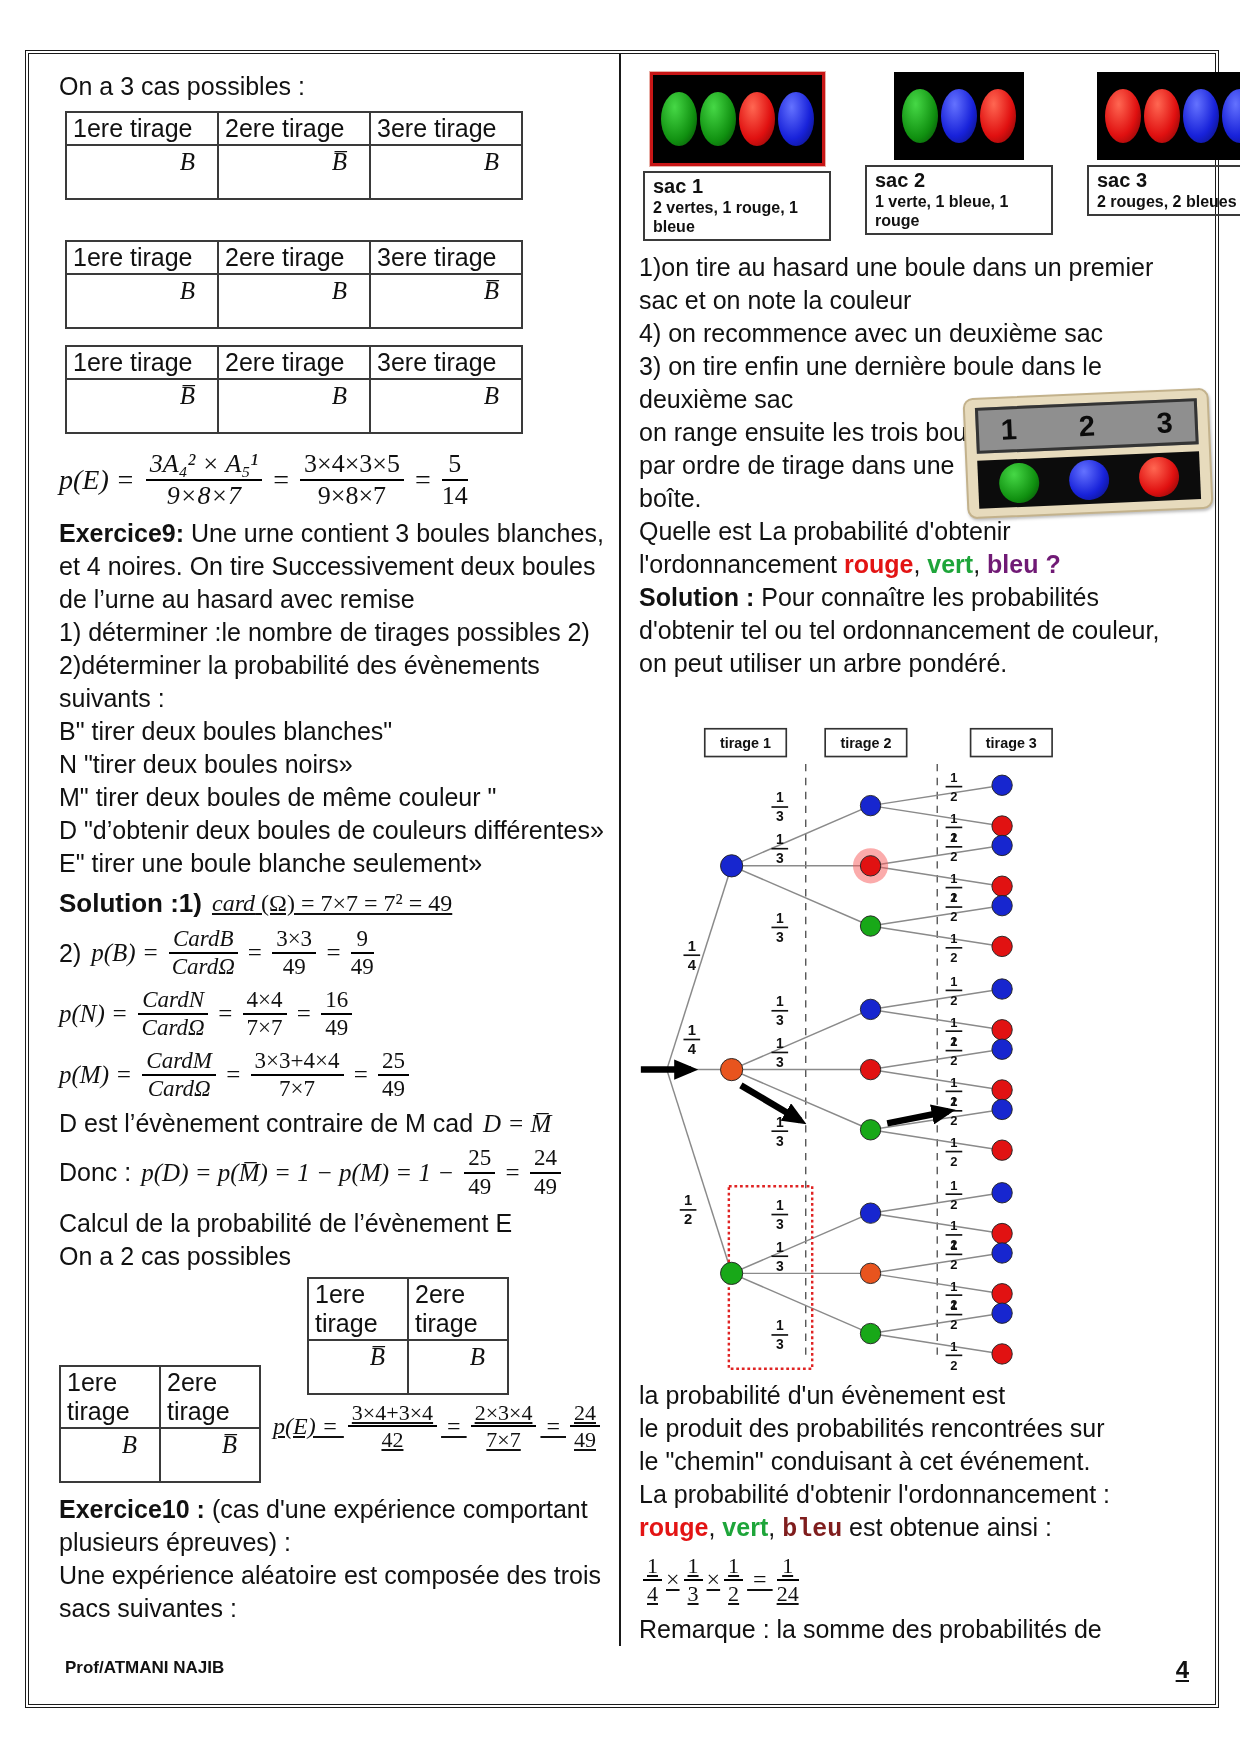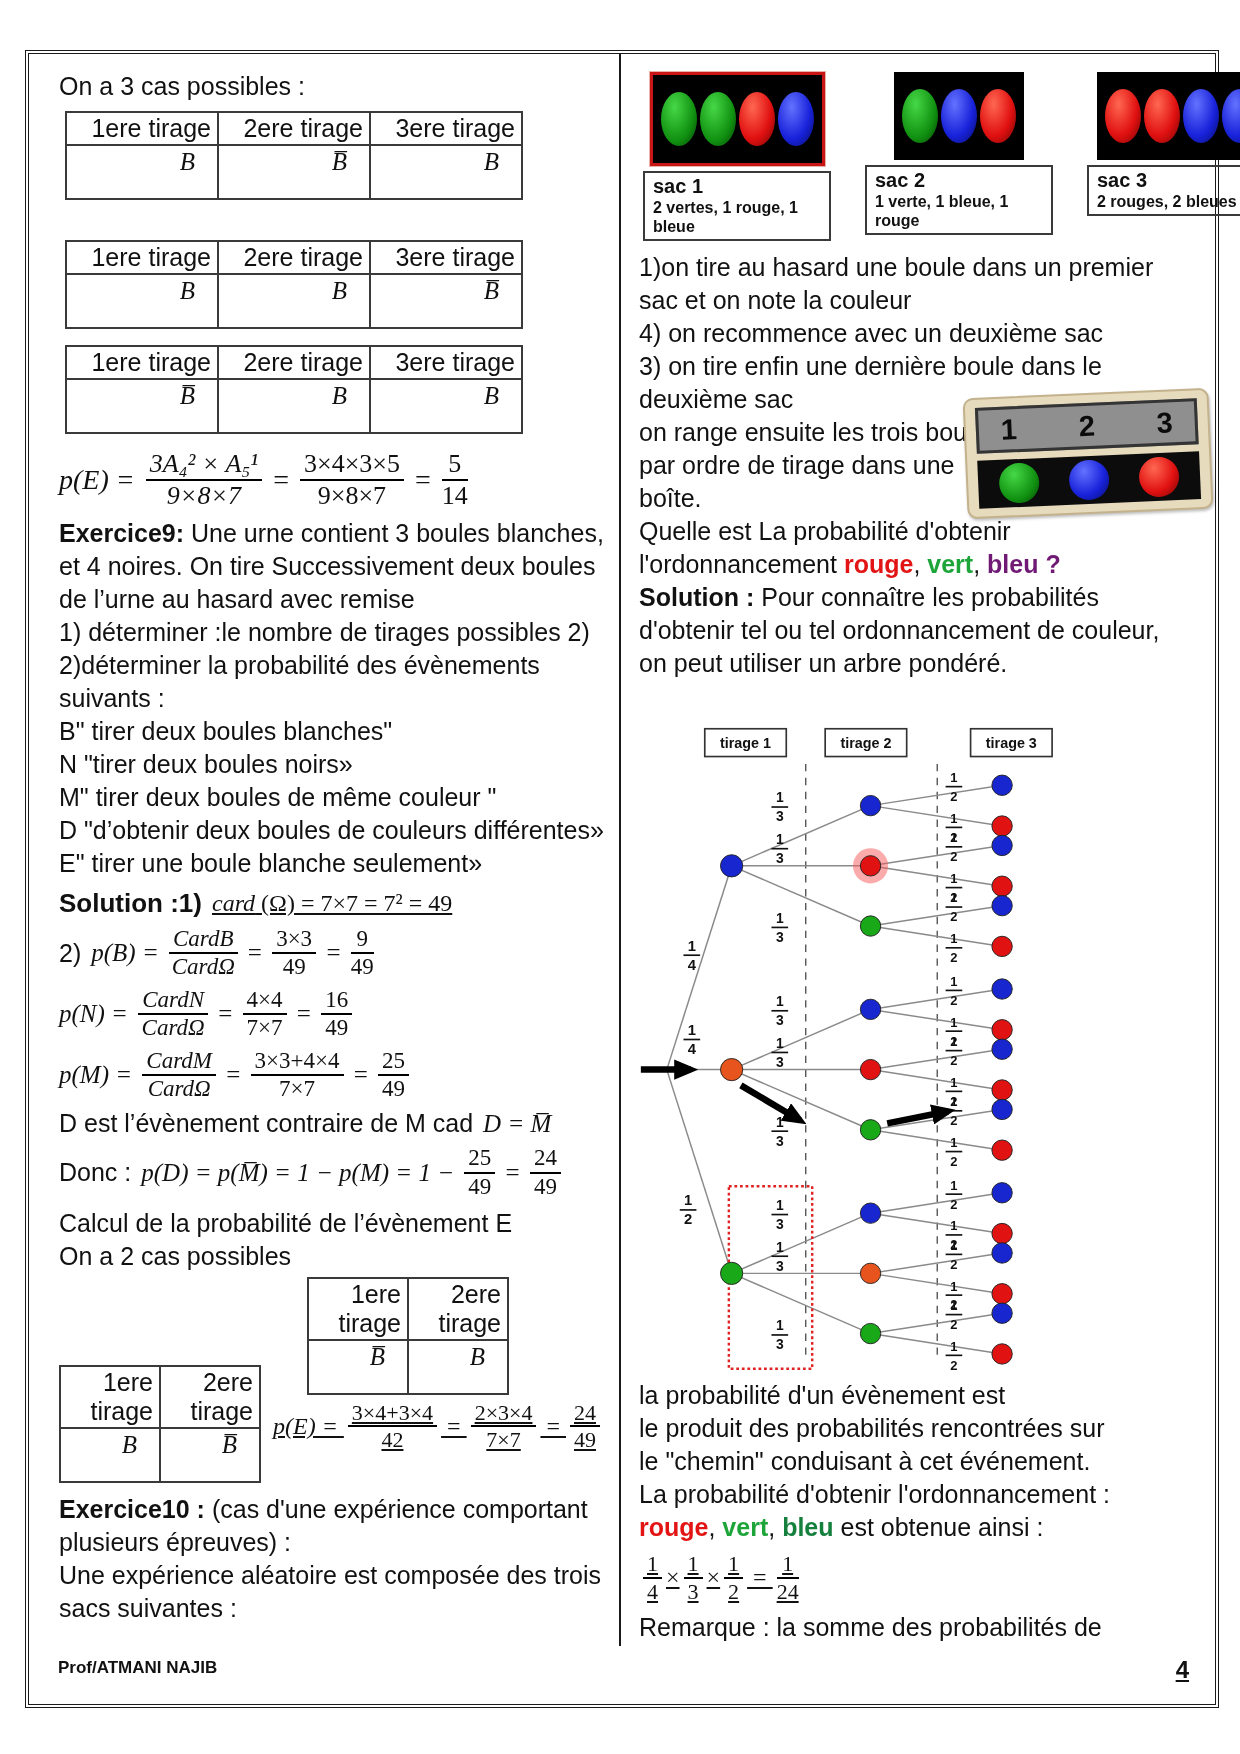--- a/index.html
+++ b/index.html
@@ -9,21 +9,21 @@
          border:4px double #1a1a1a;background:#fff;}
   .divider{position:absolute;left:590px;top:0;width:2px;height:1592px;background:#1a1a1a;}
   .col-left{position:absolute;left:30px;top:16px;width:556px;}
   .col-right{position:absolute;left:610px;top:12px;width:568px;}
   .line{font-size:25px;line-height:33px;white-space:nowrap;}
   .sp-top{margin-top:10px;}
   
   table{border-collapse:collapse;}
   .t3{margin:8px 0 16px 6px;}
   .t3 th,.t2 th{border:2px solid #3a3a3a;font-weight:normal;font-size:25px;
-      padding:1px 6px;text-align:right;}
+      padding:1px 6px;text-align:left;}
   .t3 th{width:138px;}
   .t3 td,.t2 td{border:2px solid #3a3a3a;font-family:"Liberation Serif","DejaVu Serif",serif;
       font-style:italic;font-size:25px;text-align:right;vertical-align:top;
       padding:2px 22px 22px 2px;}
   .t2 th{width:86px;}
   .tgap{height:16px;}
   
   .mrow{display:flex;align-items:center;margin:8px 0;}
   .mrow .prefix{font-size:25px;margin-right:10px;}
   .mrow .prefix.bold{font-weight:bold;font-size:26px;}
@@ -67,21 +67,21 @@
          box-shadow:1px 2px 3px rgba(0,0,0,0.25);}
   .boite-top{height:40px;background:#8f8f8f;border:3px solid #343434;
              display:flex;justify-content:space-between;align-items:center;
              padding:0 22px;font-weight:bold;font-size:29px;color:#0b0b0b;}
   .boite-bot{margin-top:7px;height:48px;background:#0c0c0c;display:flex;
              align-items:center;justify-content:space-around;padding:0 6px;}
   .boite-bot .ball{width:40px;height:40px;}
   
   .tree-wrap{margin-top:8px;}
   
-  .footer-author{position:absolute;left:29px;bottom:26px;font-weight:bold;font-size:17px;}
+  .footer-author{position:absolute;left:36px;bottom:26px;font-weight:bold;font-size:17px;}
   .footer-page{position:absolute;right:26px;bottom:20px;font-weight:bold;font-size:24px;
                text-decoration:underline;}
 </style>
 </head>
 <body>
 
 <div class="frame">
   <div class="divider"></div>
 
   <div class="col-left">
@@ -551,21 +551,21 @@
           <line x1="110" y1="429" x2="174" y2="467" stroke="#000" stroke-width="7" marker-end="url(#ah)"></line>
           <line x1="268" y1="470" x2="334" y2="457" stroke="#000" stroke-width="7" marker-end="url(#ah)"></line>
         </svg>
     </div>
 
     <div>
         <div class="line"> la probabilité d'un évènement est</div>
         <div class="line">le produit des probabilités rencontrées sur</div>
         <div class="line">le "chemin" conduisant à cet événement.</div>
         <div class="line">La probabilité d'obtenir l'ordonnancement :</div>
-        <div class="line"><span style="font-weight: bold; color: rgb(227, 20, 20);">rouge</span><span>, </span><span style="font-weight: bold; color: rgb(30, 165, 58);">vert</span><span>, </span><span style="font-weight: bold; color: #15803d;">bleu</span><span> est obtenue ainsi :</span></div>
+        <div class="line"><span style="font-weight: bold; color: rgb(227, 20, 20);">rouge</span><span>, </span><span style="font-weight: bold; color: rgb(30, 165, 58);">vert</span><span>, </span><span style="font-weight: bold; color: #7f1d1d; font-family: Liberation Mono, monospace;">bleu</span><span> est obtenue ainsi :</span></div>
       </div>
     <div class="mrow">
       <span class="math small">
           <span class="frac">
             <span class="num">1</span>
             <span class="den">4</span>
           </span>
           <span class="mt">×</span>
           <span class="frac">
             <span class="num">1</span>

